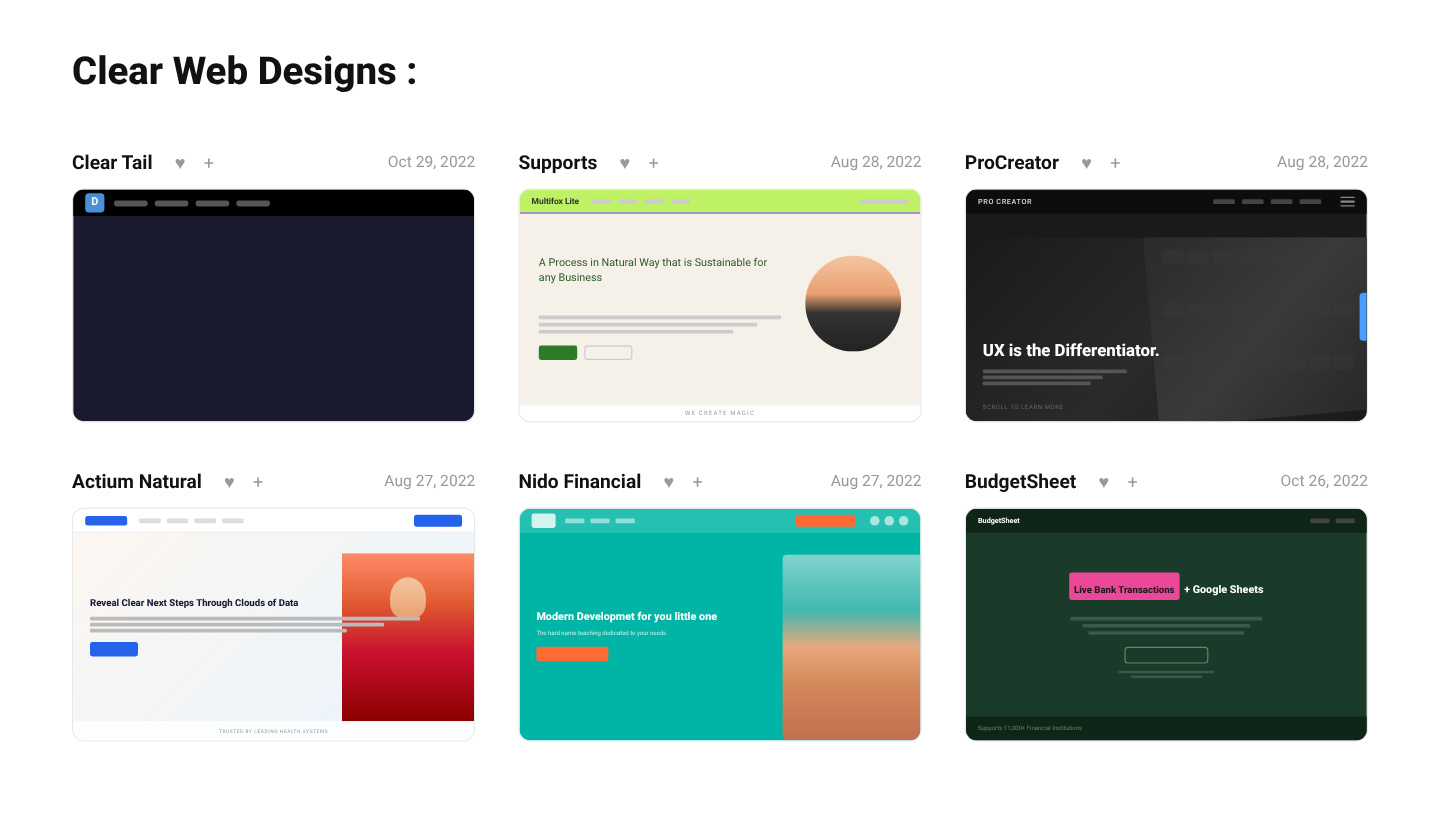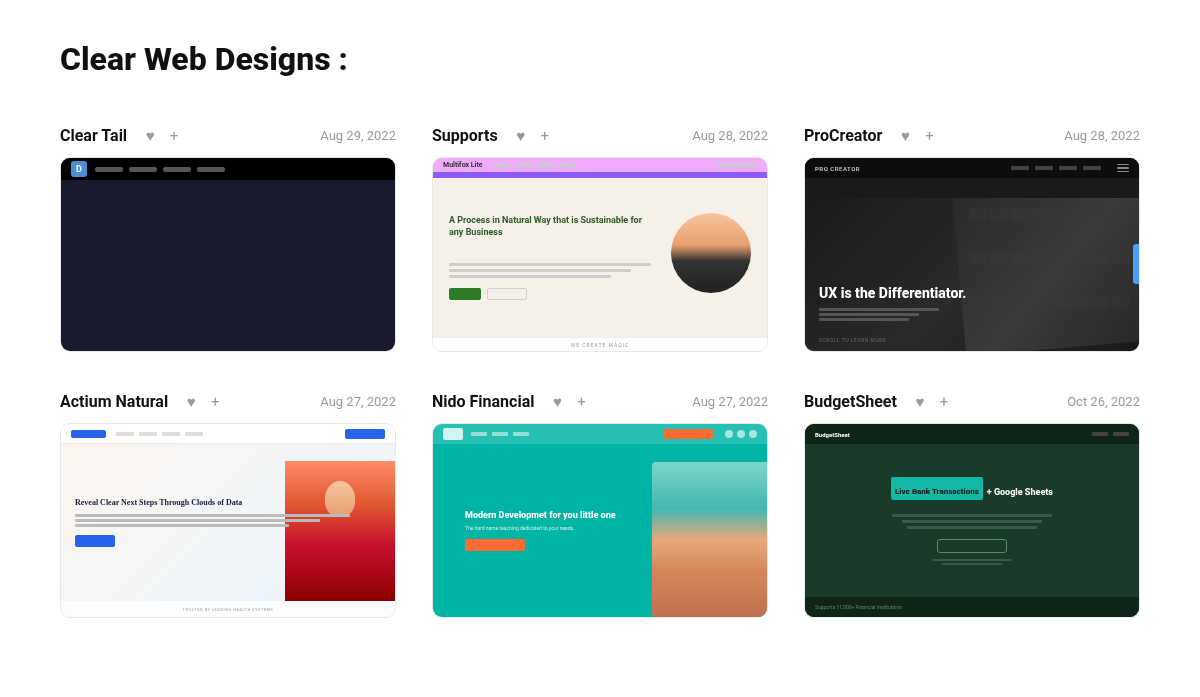--- a/index.html
+++ b/index.html
@@ -156,27 +156,27 @@
     
     .preview-multifox {
       width: 100%;
       height: 100%;
       background: #f5f0e8;
       display: flex;
       flex-direction: column;
     }
 
     .mf-nav {
-      background: #f0abfc;
+      background: #bef264;
       height: 20px;
       display: flex;
       align-items: center;
       padding: 0 10px;
       gap: 10px;
-      border-bottom: 6px solid #8b5cf6;
+      border-bottom: 1px solid #8b5cf6;
       justify-content: space-between;
     }
 
     .mf-logo {
       font-size: 7px;
       font-weight: 700;
       color: #333;
     }
 
     .mf-nav-links {
@@ -206,21 +206,21 @@
       gap: 10px;
       align-items: center;
     }
 
     .mf-left {
       flex: 1;
     }
 
     .mf-heading {
       font-size: 9px;
-      font-weight: 700;
+      font-weight: 400;
       color: #2d5a27;
       line-height: 1.3;
       margin-bottom: 24px;
     }
 
     .mf-text-lines {
       display: flex;
       flex-direction: column;
       gap: 3px;
       margin-bottom: 10px;
@@ -492,21 +492,20 @@
       flex: 1;
       z-index: 2;
     }
 
     .ah-heading {
       font-size: 8px;
       font-weight: 800;
       color: #1a1a3e;
       line-height: 1.3;
       margin-bottom: 6px;
-      font-family: Liberation Serif, serif;
     }
 
     .ah-text-lines {
       display: flex;
       flex-direction: column;
       gap: 2px;
       margin-bottom: 8px;
     }
 
     .ah-text-line {
@@ -627,21 +626,20 @@
       align-items: center;
       padding: 8px 14px;
       gap: 10px;
       position: relative;
       overflow: hidden;
     }
 
     .nc-left {
       flex: 1;
       z-index: 2;
-      margin-left: 18px;
     }
 
     .nc-heading {
       font-size: 9px;
       font-weight: 800;
       color: #fff;
       line-height: 1.3;
       margin-bottom: 4px;
     }
 
@@ -716,21 +714,21 @@
       display: flex;
       flex-direction: column;
       align-items: center;
       justify-content: center;
       padding: 10px 16px;
       text-align: center;
     }
 
     .bs-highlight {
       display: inline-block;
-      background: #14b8a6;
+      background: #ec4899;
       padding: 2px 4px;
       border-radius: 2px;
       margin-bottom: 8px;
     }
 
     .bs-highlight-text {
       font-size: 8px;
       font-weight: 800;
       color: #1a1a1a;
     }
@@ -805,21 +803,21 @@
 
 <div class="grid">
 
   <div class="card">
     <div class="card-header">
       <span class="card-title">Clear Tail</span>
       <div class="card-actions">
         <span class="action-icon">♥</span>
         <span class="action-icon">+</span>
       </div>
-      <span class="card-date">Aug 29, 2022</span>
+      <span class="card-date">Oct 29, 2022</span>
     </div>
     <div class="card-thumbnail">
       <div class="preview-dovetail">
         <div class="dt-nav">
           <div class="dt-nav-logo">D</div>
           <div class="dt-nav-links">
             <div class="dt-nav-link"></div>
             <div class="dt-nav-link"></div>
             <div class="dt-nav-link"></div>
             <div class="dt-nav-link"></div>

